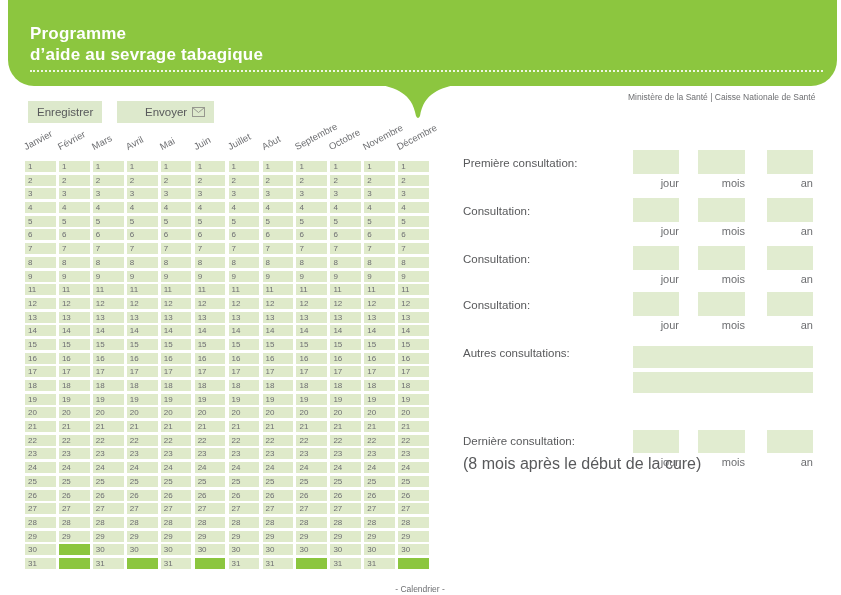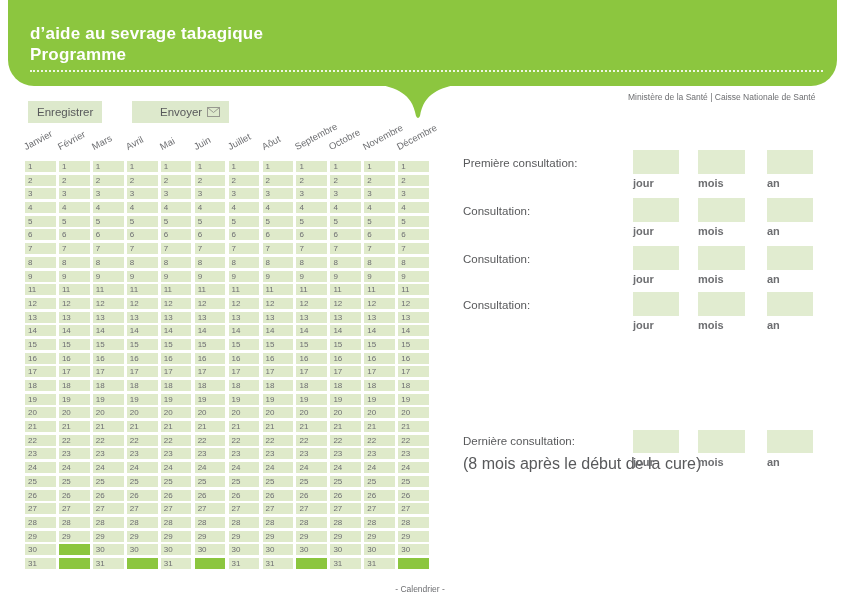--- a/index.html
+++ b/index.html
@@ -23,21 +23,21 @@
           font-weight:bold;line-height:21px;letter-spacing:.2px;}
   .banner-dotted{position:absolute;left:22px;right:14px;top:96px;
           border-top:2px dotted rgba(255,255,255,.85);}
   .tail{position:absolute;left:377px;top:84px;width:82px;height:37px;}
 
   
   .btn{position:absolute;top:101px;height:22px;background:var(--btn);border:0;
        color:var(--lbl);font-size:11.5px;font-family:inherit;display:flex;
        align-items:center;gap:5px;padding:0 9px;cursor:pointer;}
   .btn-save{left:28px;}
-  .btn-send{left:132px;padding-left:28px;}
+  .btn-send{left:117px;padding-left:28px;}
   .env{display:block;}
 
   
   .month{position:absolute;top:142px;height:10px;line-height:10px;font-size:9.5px;
          color:var(--txt);transform-origin:0 100%;transform:rotate(-28deg);
          white-space:nowrap;}
   .grid{position:absolute;left:25px;top:161px;width:404px;display:grid;
         grid-template-columns:repeat(12,1fr);column-gap:3.2px;row-gap:2.7px;}
   .cell{height:11px;background:var(--pale);color:var(--txt);font-size:8px;
         line-height:11.5px;padding-left:3px;overflow:hidden;}
@@ -45,36 +45,36 @@
 
   
   .ministry{position:absolute;left:628px;top:92px;font-size:8.5px;color:var(--txt);}
   .panel-title{position:absolute;left:626px;top:103px;font-size:18px;
         color:var(--dark);letter-spacing:1px;}
   .crow,.arow,.drow{position:absolute;left:463px;width:356px;}
   .lbl{position:absolute;left:0;font-size:11.5px;color:var(--lbl);white-space:nowrap;}
   .note{position:absolute;left:0;font-size:16px;color:var(--lbl);white-space:nowrap;}
   .dbox{position:absolute;top:0;height:24px;background:var(--field);border:0;
         padding:0 4px;font-family:inherit;font-size:12px;color:var(--lbl);}
-  .sub{position:absolute;top:27px;font-size:11px;color:var(--txt);text-align:left;font-weight:bold;}
+  .sub{position:absolute;top:27px;font-size:11px;color:var(--txt);text-align:right;}
   .wbar{position:absolute;left:170px;width:180px;height:22px;background:var(--field);
         border:0;padding:0 6px;font-family:inherit;font-size:12px;color:var(--lbl);}
 
   .footer{position:absolute;left:360px;top:572px;width:120px;text-align:center;
         font-size:8.5px;color:var(--txt);margin-top:12px;}
 </style>
 </head>
 <body>
 
 <div class="page">
 
   <div class="banner">
     <div class="banner-title">
+      <div>Programme</div>
       <div>d’aide au sevrage tabagique</div>
-      <div>Programme</div>
     </div>
     <div class="banner-dotted"></div>
   </div>
   <svg class="tail" viewBox="0 0 82 37" aria-hidden="true">
     <path d="M0,0 H82 C63,4 47,9 43,32 Q41,36 39,32 C35,9 19,4 0,0 Z" fill="#8cc63f"></path>
   </svg>
 
   <button class="btn btn-save">
     <span>Enregistrer</span>
   </button>
@@ -497,20 +497,25 @@
         <span class="lbl" style="top: 7px;">Consultation:</span>
         <input class="dbox" style="left: 170px; width: 46px; top: 0px; height: 24px;">
         <span class="sub" style="left: 170px; width: 46px; top: 27px;">jour</span>
         <input class="dbox" style="left: 235px; width: 47px; top: 0px; height: 24px;">
         <span class="sub" style="left: 235px; width: 47px; top: 27px;">mois</span>
         <input class="dbox" style="left: 304px; width: 46px; top: 0px; height: 24px;">
         <span class="sub" style="left: 304px; width: 46px; top: 27px;">an</span>
       </div>
     </div>
 
+  <div class="arow" id="autres-row" style="top:346px;height:50px;">
+    <span class="lbl" style="top:1px;">Autres consultations:</span>
+    <input class="wbar" style="top: 0px;" value="">
+    <input class="wbar" style="top: 26px; height: 21px;" value="">
+  </div>
 
   <div class="drow" id="derniere-row" style="top:424px;height:42px;margin-top:6px;">
     <span class="lbl" style="top:5px;">Dernière consultation:</span>
     <span class="note" style="top:25px;">(8 mois après le début de la cure)</span>
 
   <input class="dbox" style="left: 170px; width: 46px; top: 0px; height: 23px;">
       <span class="sub" style="left: 170px; width: 46px; top: 26px;">jour</span>
       <input class="dbox" style="left: 235px; width: 47px; top: 0px; height: 23px;">
       <span class="sub" style="left: 235px; width: 47px; top: 26px;">mois</span>
       <input class="dbox" style="left: 304px; width: 46px; top: 0px; height: 23px;">

